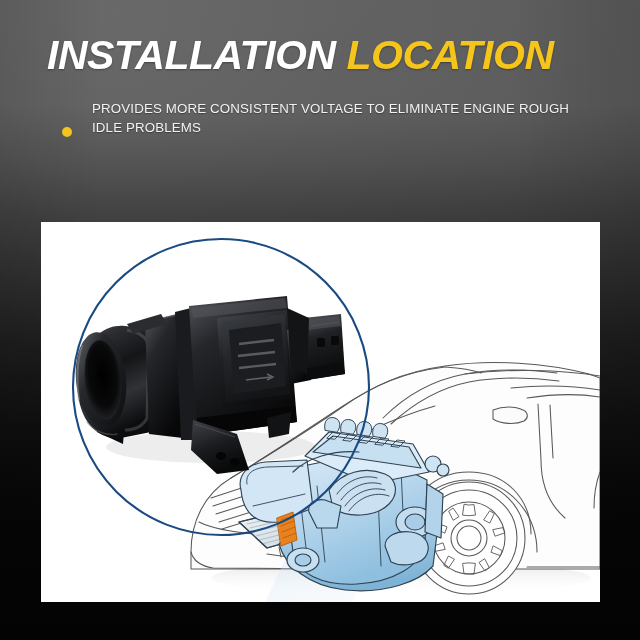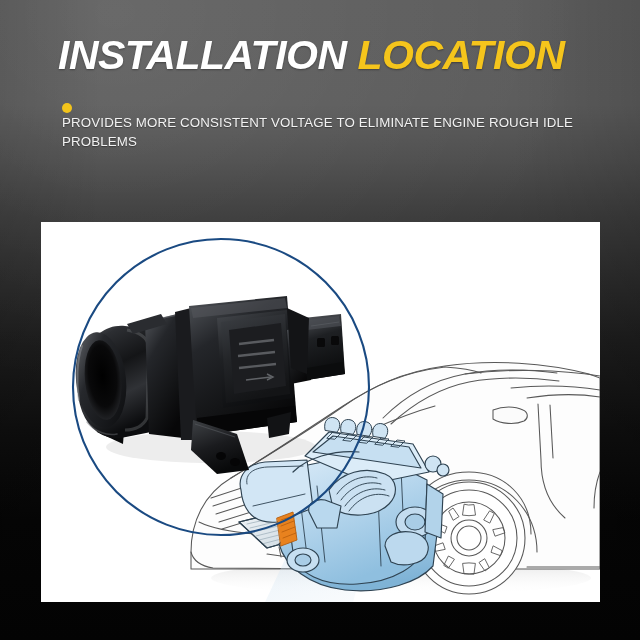--- a/index.html
+++ b/index.html
@@ -47,21 +47,21 @@
     background: linear-gradient(to right,
         rgba(0,0,0,0.10) 0%,
         rgba(0,0,0,0.0) 16%,
         rgba(0,0,0,0.0) 80%,
         rgba(0,0,0,0.12) 100%);
   }
 
   
   .title {
     position: absolute;
-    left: 58px;
+    left: 47px;
     top: 33px;
     font-size: 41px;
     line-height: 44px;
     font-weight: bold;
     font-style: italic;
     letter-spacing: -0.5px;
     white-space: nowrap;
     text-shadow: 0 1px 2px rgba(0,0,0,0.35);
   }
   .title .w { color: #ffffff; }
@@ -69,23 +69,22 @@
 
   .bullets {
     position: absolute;
     left: 62px;
     top: 99px;
     width: 530px;
   }
   .bullet-row {
     position: relative;
     display: flex;
-    align-items: flex-start;
+    align-items: flex-end;
     margin-bottom: 13px;
-    flex-direction: column;
   }
   .bullet-dot {
     flex: 0 0 auto;
     width: 10px;
     height: 10px;
     border-radius: 50%;
     background: #f3c41b;
     margin-top: 4px;
     margin-right: 20px;
   }

